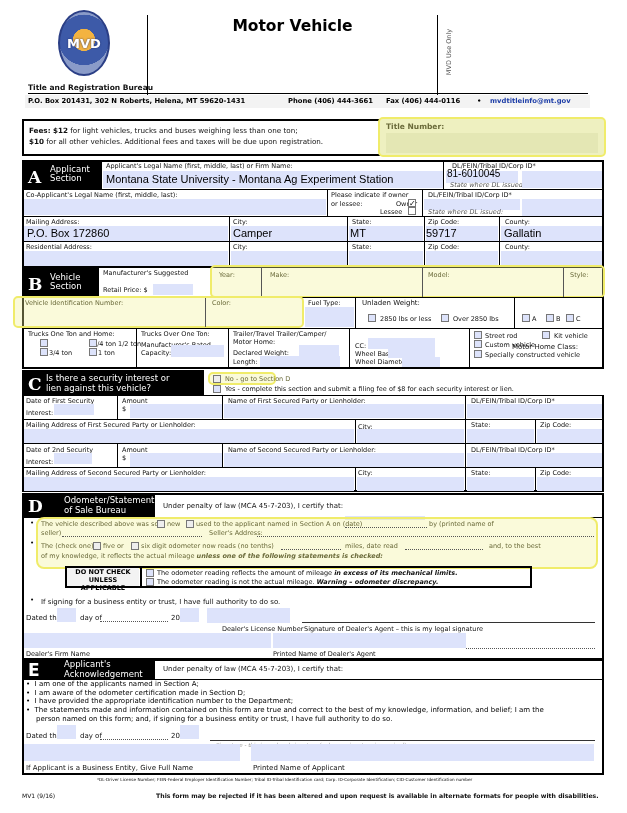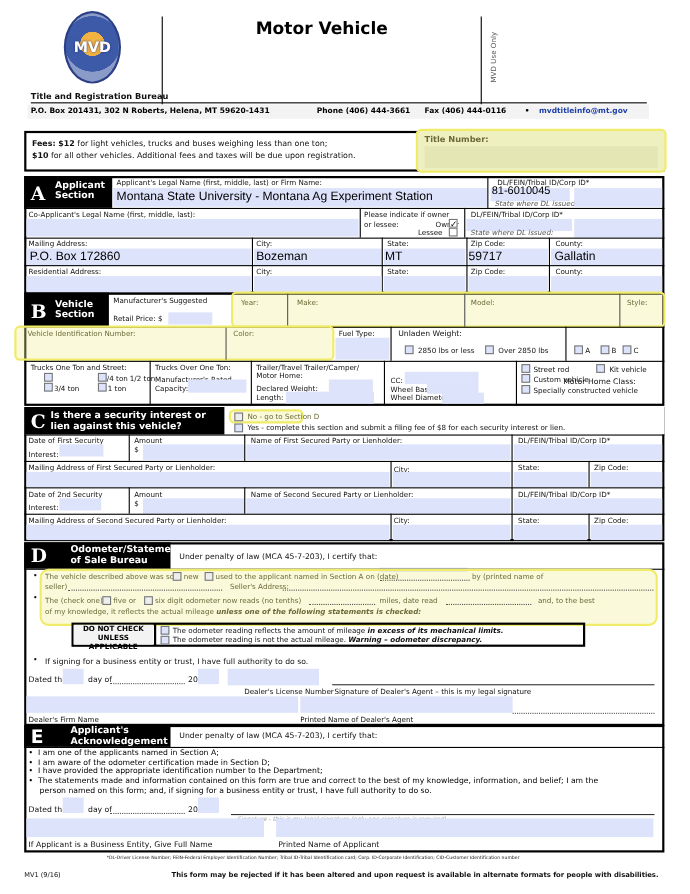--- a/index.html
+++ b/index.html
@@ -5,21 +5,21 @@
   * { box-sizing: border-box; margin: 0; padding: 0; }
   body { width: 627px; height: 813px; background: #fff; font-family: "DejaVu Sans", sans-serif; color: #000; position: relative; overflow: hidden; font-size: 7px; }
   .abs { position: absolute; }
   .field { position: absolute; background: #dde3fb; }
   .lbl { position: absolute; font-size: 6.5px; color: #111; white-space: nowrap; }
   .val { position: absolute; font-family: "Liberation Sans", sans-serif; font-size: 11px; color: #000; white-space: nowrap; }
   .hl { position: absolute; border: 2px solid #f0ec6a; border-radius: 5px; background: rgba(240,240,150,0.35); }
   .hl-lbl { color: #6a6a3a; }
   .sec-head { position: absolute; background: #000; color: #fff; }
   .sec-letter { position: absolute; font-family: "DejaVu Serif", serif; font-weight: bold; font-size: 17px; color: #fff; }
-  .sec-title { position: absolute; font-weight: bold; font-size: 8.5px; line-height: 9px; color: #fff; }
+  .sec-title { position: absolute; font-weight: normal; font-size: 8.5px; line-height: 9px; color: #fff; }
   .hline { position: absolute; background: #000; height: 1px; }
   .vline { position: absolute; background: #000; width: 1px; }
   .box { position: absolute; border: 2px solid #000; }
   .cb { position: absolute; width: 8px; height: 8px; border: 1px solid #777; background: #dde3fb; font-size: 8px; line-height: 7px; text-align: center; }
   .text { position: absolute; font-size: 7px; white-space: nowrap; color: #111; }
   .ul { position: absolute; border-bottom: 1px dotted #555; height: 1px; }
 </style>
 </head>
 <body>
 
@@ -85,21 +85,21 @@
 <div class="lbl" style="left:428px;top:208px;font-style:italic;color:#555;">State where DL issued:</div>
 <div class="field" style="left:522px;top:199px;width:80px;height:17px;"></div>
 <div class="hline" style="left:22px;top:216px;width:582px;"></div>
 
 <div class="lbl" style="left:26px;top:218px;">Mailing Address:</div>
 <div class="field" style="left:24px;top:226px;width:204px;height:15px;"></div>
 <div class="val" style="left:27px;top:227px;">P.O. Box 172860</div>
 <div class="vline" style="left:229px;top:216px;height:51px;"></div>
 <div class="lbl" style="left:233px;top:218px;">City:</div>
 <div class="field" style="left:231px;top:226px;width:116px;height:15px;"></div>
-<div class="val" style="left:233px;top:227px;">Bozeman</div>
+<div class="val" style="left:233px;top:227px;">Camper</div>
 <div class="vline" style="left:347px;top:216px;height:51px;"></div>
 <div class="lbl" style="left:352px;top:218px;">State:</div>
 <div class="field" style="left:349px;top:226px;width:74px;height:15px;"></div>
 <div class="val" style="left:350px;top:227px;">MT</div>
 <div class="vline" style="left:424px;top:216px;height:51px;"></div>
 <div class="lbl" style="left:428px;top:218px;">Zip Code:</div>
 <div class="field" style="left:426px;top:226px;width:72px;height:15px;"></div>
 <div class="val" style="left:426px;top:227px;">59717</div>
 <div class="vline" style="left:499px;top:216px;height:51px;"></div>
 <div class="lbl" style="left:505px;top:218px;">County:</div>
@@ -157,21 +157,21 @@
 <div class="vline" style="left:514px;top:297px;height:31px;"></div>
 <div class="lbl" style="left:512px;top:299px;font-size:7px;margin-top:44px;">Motor Home Class:</div>
 <div class="cb" style="left:522px;top:314px;"></div>
 <div class="lbl" style="left:532px;top:315px;">A</div>
 <div class="cb" style="left:546px;top:314px;"></div>
 <div class="lbl" style="left:556px;top:315px;">B</div>
 <div class="cb" style="left:566px;top:314px;"></div>
 <div class="lbl" style="left:576px;top:315px;">C</div>
 <div class="hline" style="left:22px;top:328px;width:582px;"></div>
 
-<div class="lbl" style="left:28px;top:330px;">Trucks One Ton and Street:</div>
+<div class="lbl" style="left:28px;top:330px;">Trucks One Ton and Home:</div>
 <div class="cb" style="left:40px;top:339px;"></div>
 <div class="lbl" style="left:49px;top:340px;padding-left:44px;">1/4 ton</div>
 <div class="cb" style="left:89px;top:339px;"></div>
 <div class="lbl" style="left:98px;top:340px;padding-left:20px;">1/2 ton</div>
 <div class="cb" style="left:40px;top:348px;"></div>
 <div class="lbl" style="left:49px;top:349px;">3/4 ton</div>
 <div class="cb" style="left:89px;top:348px;"></div>
 <div class="lbl" style="left:98px;top:349px;">1 ton</div>
 <div class="vline" style="left:136px;top:328px;height:41px;"></div>
 <div class="lbl" style="left:141px;top:330px;">Trucks Over One Ton:</div>

